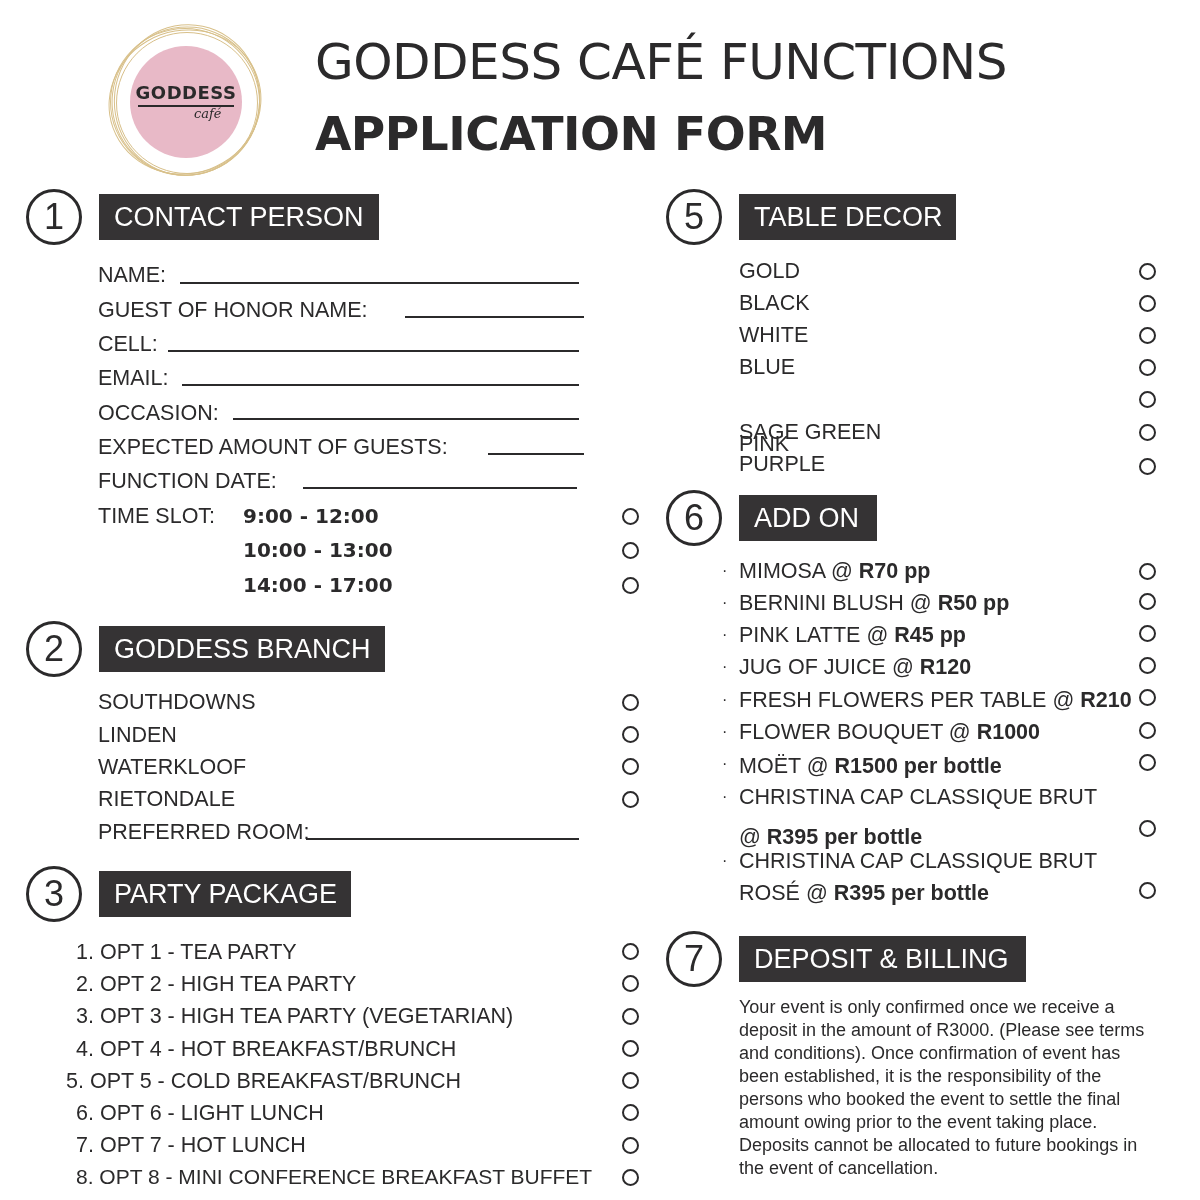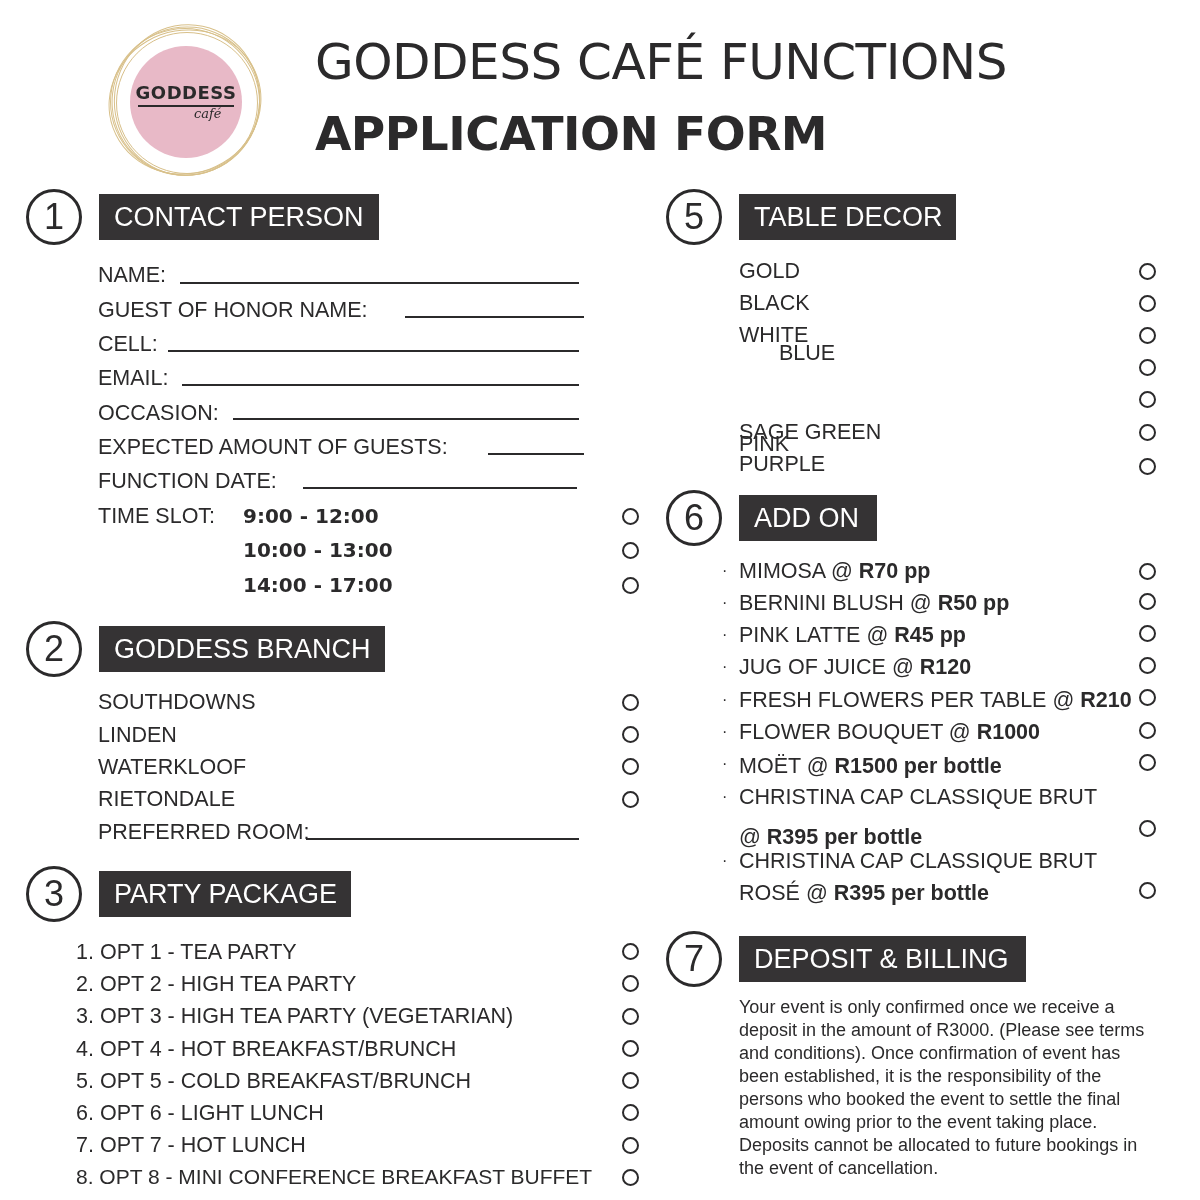--- a/index.html
+++ b/index.html
@@ -100,41 +100,41 @@
 
 <div>
   <div class="row" style="left:76px;top:939px;">1. OPT 1 - TEA PARTY</div>
   <div class="radio" style="left:622px;top:943px;"></div>
   <div class="row" style="left:76px;top:971px;">2. OPT 2 - HIGH TEA PARTY</div>
   <div class="radio" style="left:622px;top:975px;"></div>
   <div class="row" style="left:76px;top:1003px;">3. OPT 3 - HIGH TEA PARTY (VEGETARIAN)</div>
   <div class="radio" style="left:622px;top:1008px;"></div>
   <div class="row" style="left:76px;top:1036px;">4. OPT 4 - HOT BREAKFAST/BRUNCH</div>
   <div class="radio" style="left:622px;top:1040px;"></div>
-  <div class="row" style="left:76px;top:1068px;">5. OPT 5 - COLD BREAKFAST/BRUNCH</div>
+  <div class="row" style="left:66px;top:1068px;">5. OPT 5 - COLD BREAKFAST/BRUNCH</div>
   <div class="radio" style="left:622px;top:1072px;"></div>
   <div class="row" style="left:76px;top:1100px;">6. OPT 6 - LIGHT LUNCH</div>
   <div class="radio" style="left:622px;top:1104px;"></div>
   <div class="row" style="left:76px;top:1132px;">7. OPT 7 - HOT LUNCH</div>
   <div class="radio" style="left:622px;top:1137px;"></div>
   <div class="row" style="left:76px;top:1164px;font-size:21px;">8. OPT 8 - MINI CONFERENCE BREAKFAST BUFFET</div>
   <div class="radio" style="left:622px;top:1169px;"></div>
 </div>
 
 <div class="num" style="left:666px;top:189px;">5</div>
 <div class="hdr" style="left:739px;top:194px;width:217px;">TABLE DECOR</div>
 
 <div>
   <div class="row" style="left:739px;top:258px;">GOLD</div>
   <div class="radio" style="left:1139px;top:263px;"></div>
   <div class="row" style="left:739px;top:290px;">BLACK</div>
   <div class="radio" style="left:1139px;top:295px;"></div>
   <div class="row" style="left:739px;top:322px;">WHITE</div>
   <div class="radio" style="left:1139px;top:327px;"></div>
-  <div class="row" style="left:739px;top:340px;margin-left:40px;">BLUE</div>
+  <div class="row" style="left:739px;top:354px;">BLUE</div>
   <div class="radio" style="left:1139px;top:359px;"></div>
   <div class="row" style="left:739px;top:387px;margin-top:44px;">PINK</div>
   <div class="radio" style="left:1139px;top:391px;"></div>
   <div class="row" style="left:739px;top:419px;">SAGE GREEN</div>
   <div class="radio" style="left:1139px;top:424px;"></div>
   <div class="row" style="left:739px;top:451px;">PURPLE</div>
   <div class="radio" style="left:1139px;top:458px;"></div>
 </div>
 
 <div class="num" style="left:666px;top:490px;">6</div>

